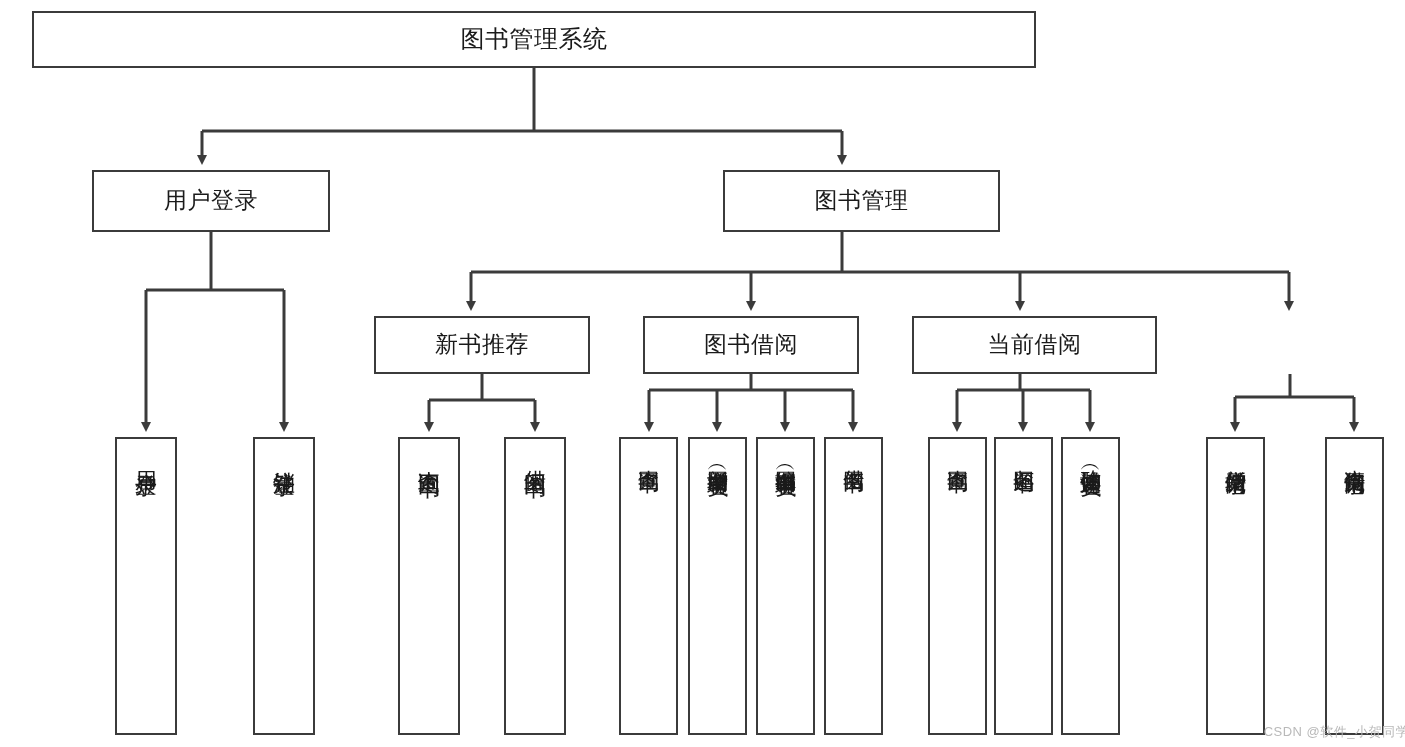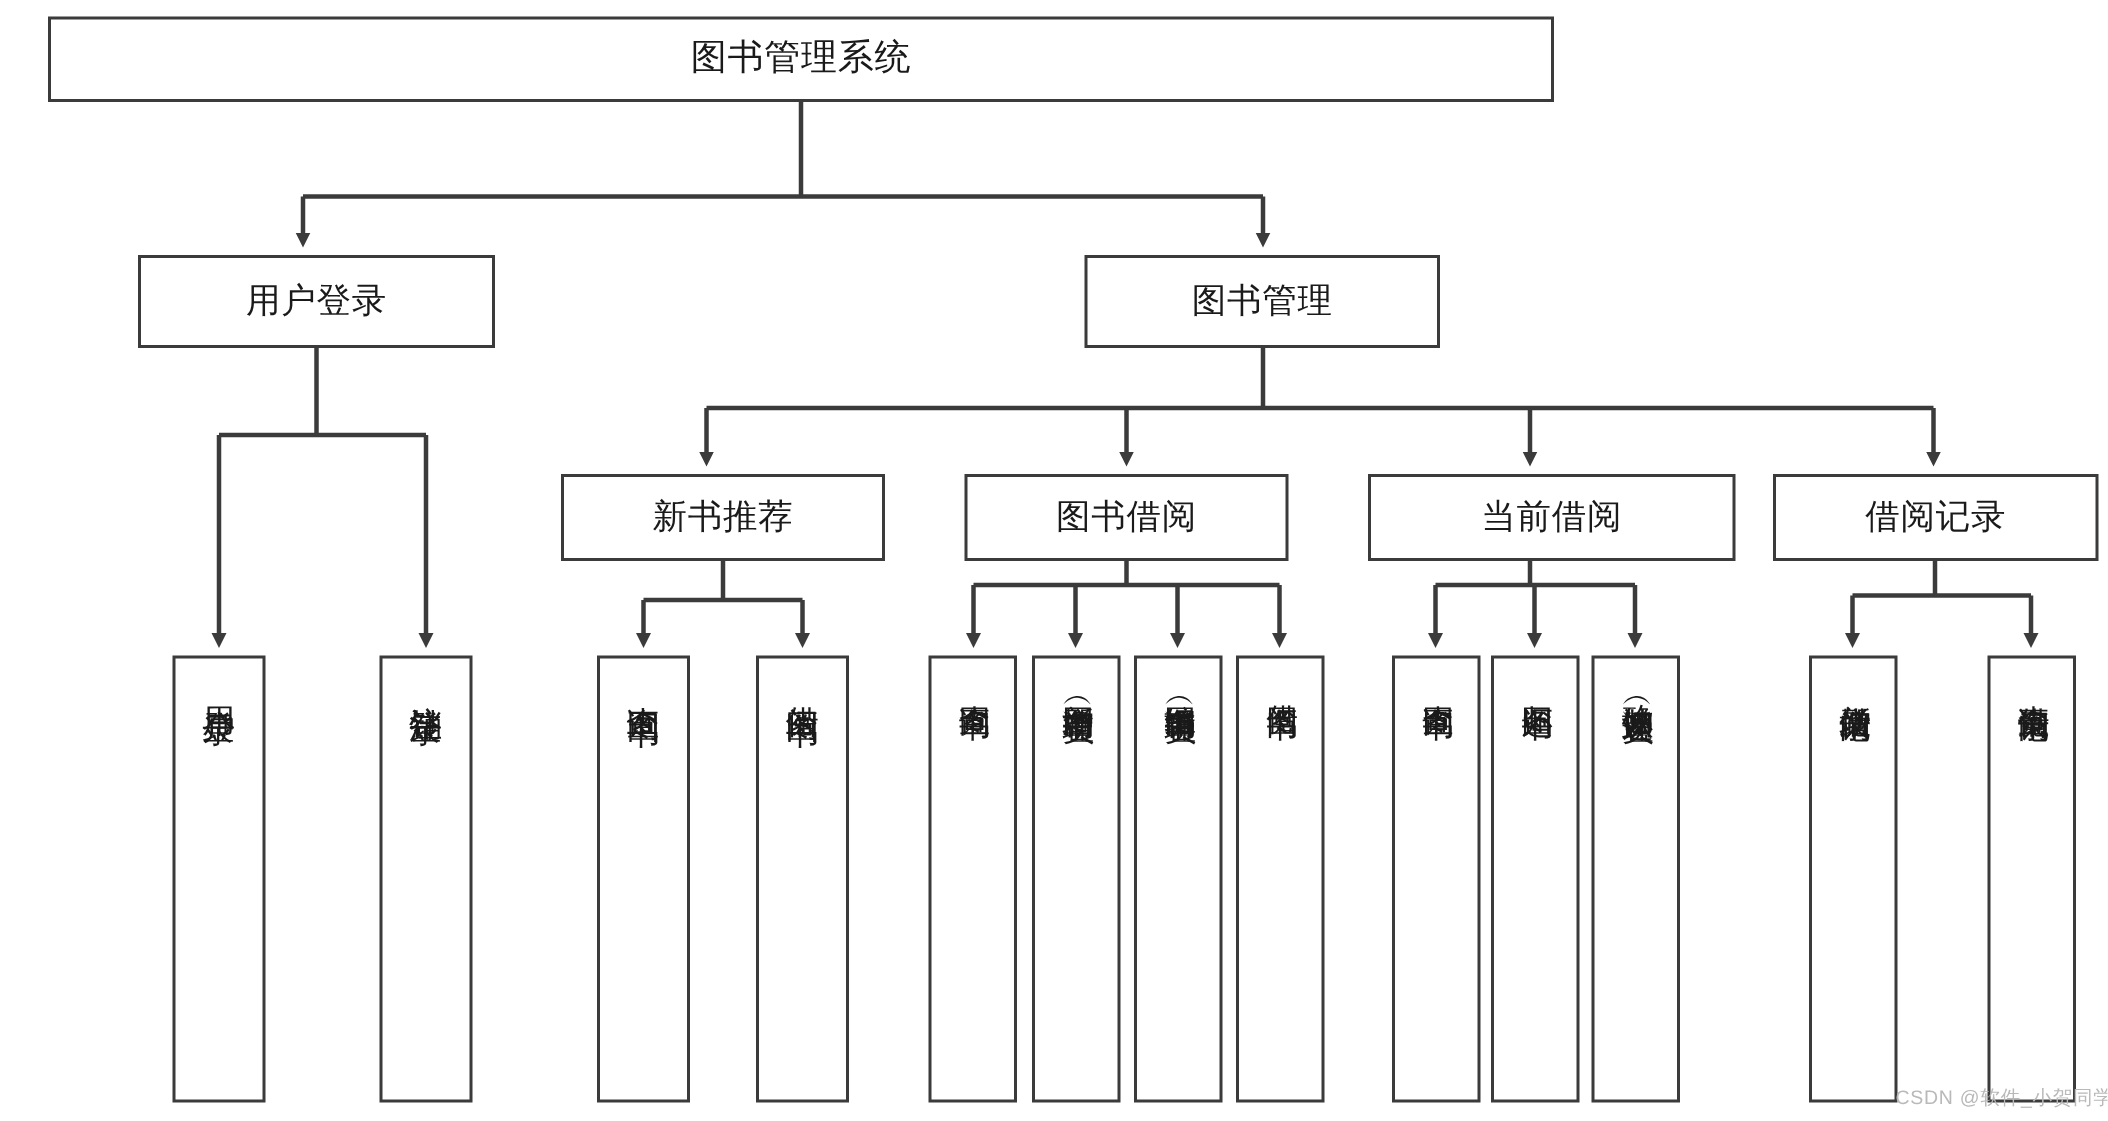--- a/index.html
+++ b/index.html
@@ -138,36 +138,33 @@
     </g>
   </svg>
 
   <div class="node horizontal root" style="left:20px; top:11px; width:1004px; height:57px;">
     <span class="node-label">图书管理系统</span>
   </div>
 
   <div class="node horizontal" style="left:80px; top:170px; width:238px; height:62px;">
     <span class="node-label">用户登录</span>
   </div>
-  <div class="node horizontal" style="left:711px; top:170px; width:237px; height:62px;">
+  <div class="node horizontal" style="left:711px; top:170px; width:277px; height:62px;">
     <span class="node-label">图书管理</span>
   </div>
 
   <div class="node horizontal" style="left:631px; top:316px; width:216px; height:58px;">
     <span class="node-label">图书借阅</span>
   </div>
   <div class="node horizontal" style="left:362px; top:316px; width:216px; height:58px;">
     <span class="node-label">新书推荐</span>
   </div>
   <div class="node horizontal" style="left:900px; top:316px; width:245px; height:58px;">
     <span class="node-label">当前借阅</span>
   </div>
-  <div class="node horizontal" style="left:1170px; top:316px; width:217px; height:58px;">
-    <span class="node-label">借阅记录</span>
-  </div>
 
   <div class="node vertical" style="left:103px; top:437px; width:62px; height:298px;">
     <span class="node-label">用户登录</span>
   </div>
   <div class="node vertical" style="left:241px; top:437px; width:62px; height:298px;">
     <span class="node-label">注销登录</span>
   </div>
 
   <div class="node vertical" style="left:386px; top:437px; width:62px; height:298px;">
     <span class="node-label">查询图书</span>

